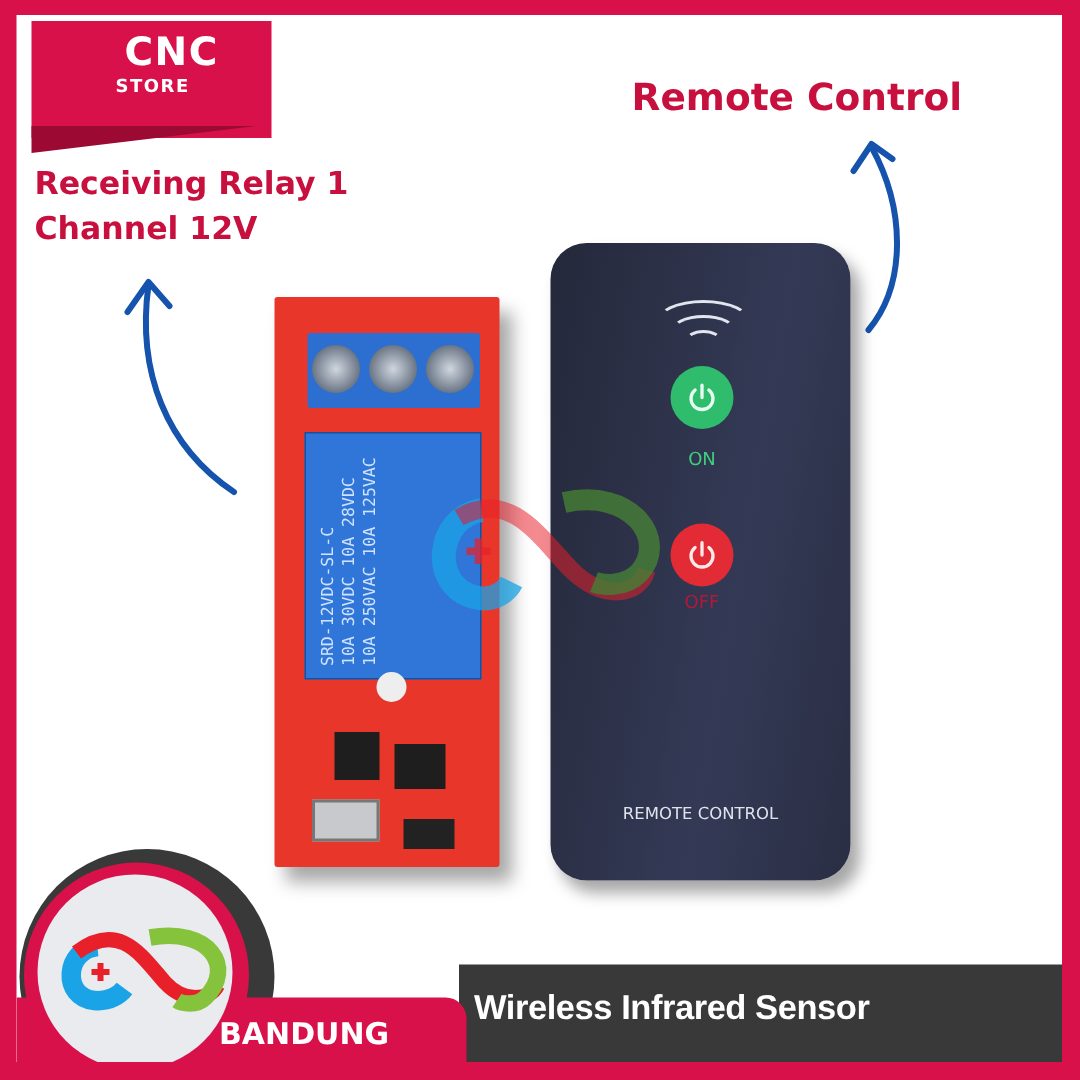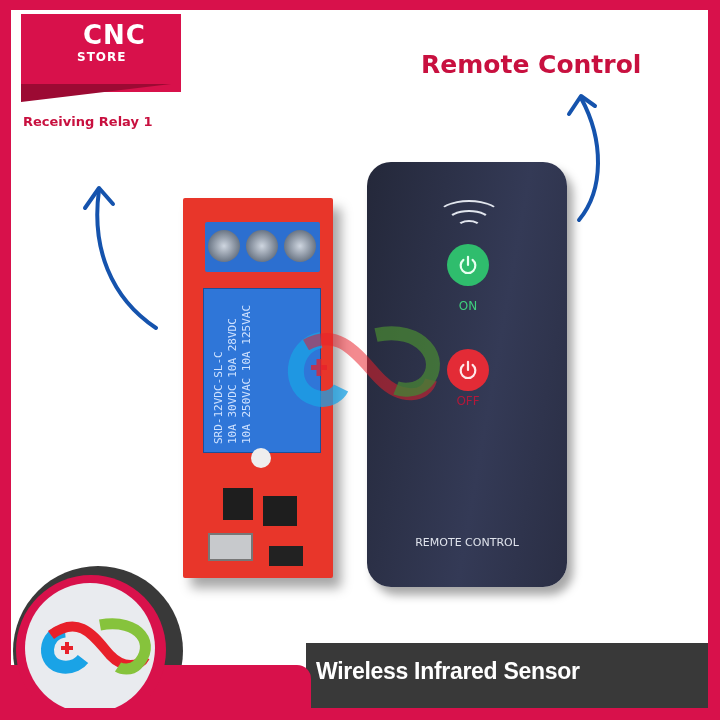--- a/index.html
+++ b/index.html
@@ -8,21 +8,21 @@
   .canvas { position: absolute; left: 11px; top: 10px; width: 697px; height: 698px; background: #ffffff; overflow: hidden; }
 
   
   .badge { position: absolute; left: 10px; top: 4px; width: 160px; height: 78px; background: #d8114b; }
   .badge-shadow { position: absolute; left: 10px; top: 74px; width: 0; height: 0;
     border-top: 18px solid #9c0a33; border-right: 150px solid transparent; }
   .badge-top { position: absolute; left: 62px; top: 8px; color: #fff; font-family: "DejaVu Sans", sans-serif; font-weight: bold; font-size: 26px; letter-spacing: 1px; line-height: 26px; }
   .badge-bot { position: absolute; left: 56px; top: 36px; color: #fff; font-family: "DejaVu Sans", sans-serif; font-weight: bold; font-size: 12px; letter-spacing: 1px; }
 
   .label { position: absolute; color: #c8103f; font-family: "DejaVu Sans", sans-serif; font-weight: bold; }
-  .label-relay { left: 12px; top: 97px; font-size: 13px; line-height: 30px; width: 280px; }
+  .label-relay { left: 12px; top: 97px; font-size: 21px; line-height: 30px; width: 280px; }
   .label-remote { left: 410px; top: 40px; font-size: 25px; }
 
   
   .board { position: absolute; left: 172px; top: 188px; width: 150px; height: 380px; background: #e8362a;
     box-shadow: 8px 10px 12px rgba(0,0,0,0.35); border-radius: 2px; }
   .terminal { position: absolute; left: 22px; top: 24px; width: 115px; height: 50px; background: #2c6fd0; border-radius: 2px; }
   .screw { position: absolute; top: 8px; width: 32px; height: 32px; border-radius: 50%; background: radial-gradient(circle, #cfd6e0 0%, #6b7685 70%, #2b3440 100%); }
   .relay-body { position: absolute; left: 20px; top: 90px; width: 118px; height: 165px; background: #2f76d8; border: 1px solid #1b4f9a; }
   .relay-text { position: absolute; left: 8px; top: 10px; color: #cfe2ff; font-family: "DejaVu Sans Mono", monospace; font-size: 11px; writing-mode: vertical-rl; transform: rotate(180deg); line-height: 14px; height: 145px; }
   .chip { position: absolute; left: 40px; top: 290px; width: 30px; height: 32px; background: #1e1e1e; }
@@ -61,20 +61,21 @@
 <div class="canvas">
 
   <div class="badge">
     <div class="badge-top">CNC</div>
     <div class="badge-bot">STORE</div>
   </div>
   <div class="badge-shadow"></div>
 
   <div class="label label-relay">
     <div>Receiving Relay 1</div>
+    <div>Channel 12V</div>
   </div>
   <div class="label label-remote">Remote Control</div>
 
   <svg class="arrow" style="left:60px;top:168px" width="100" height="160" viewBox="0 0 100 160">
     <path d="M85 150 C40 120 20 70 28 12" fill="none" stroke="#1553ad" stroke-width="4" stroke-linecap="round"></path>
     <path d="M14 30 L28 10 L42 26" fill="none" stroke="#1553ad" stroke-width="4" stroke-linecap="round" stroke-linejoin="round"></path>
   </svg>
   <svg class="arrow" style="left:548px;top:80px" width="60" height="140" viewBox="0 0 60 140">
     <path d="M20 130 C45 100 45 50 22 8" fill="none" stroke="#1553ad" stroke-width="4" stroke-linecap="round"></path>
     <path d="M10 24 L22 6 L36 16" fill="none" stroke="#1553ad" stroke-width="4" stroke-linecap="round" stroke-linejoin="round"></path>
@@ -138,13 +139,14 @@
   <div class="logo-ring"></div>
   <div class="logo-circle">
     <svg width="130" height="130" viewBox="0 0 130 130">
       <path d="M40 48 C18 50 16 82 38 84 C48 85 55 80 58 76" fill="none" stroke="#1aa3e6" stroke-width="13"></path>
       <path d="M26 52 C55 30 70 55 85 72 C98 86 115 84 120 74" fill="none" stroke="#e8202a" stroke-width="10"></path>
       <path d="M75 42 C115 35 132 62 112 82 C106 88 96 86 93 84" fill="none" stroke="#86c33c" stroke-width="11"></path>
       <rect x="36" y="63" width="12" height="4" fill="#e8202a"></rect>
         <rect x="40" y="59" width="4" height="12" fill="#e8202a"></rect>
     </svg>
   </div>
+  <div class="bandung">BANDUNG</div>
 </div>
 
 </body></html>

